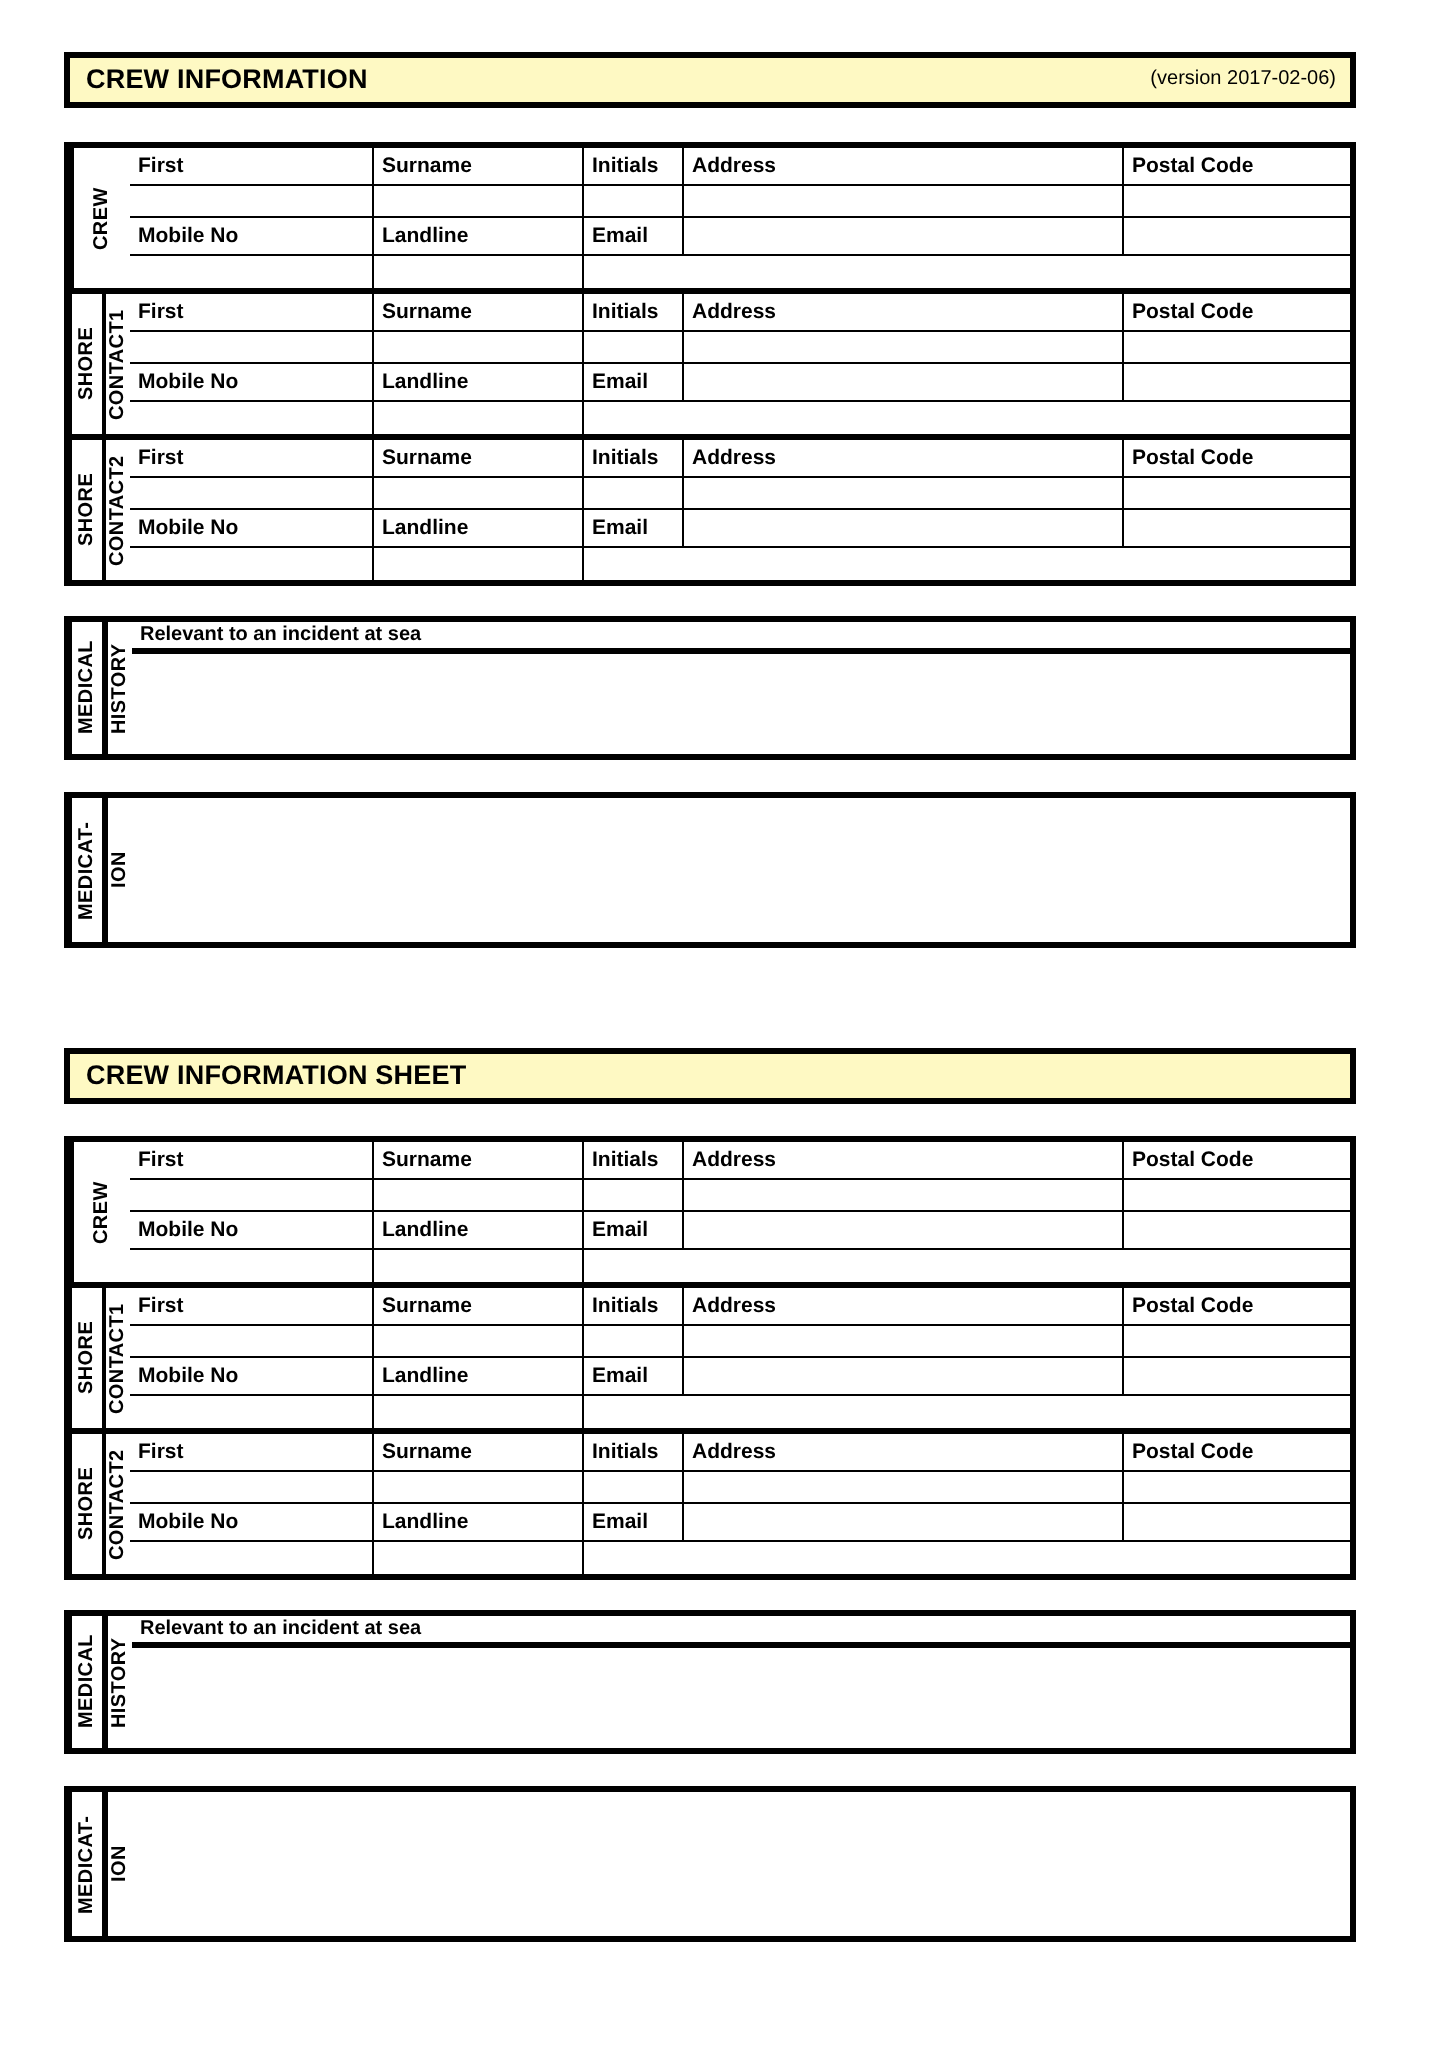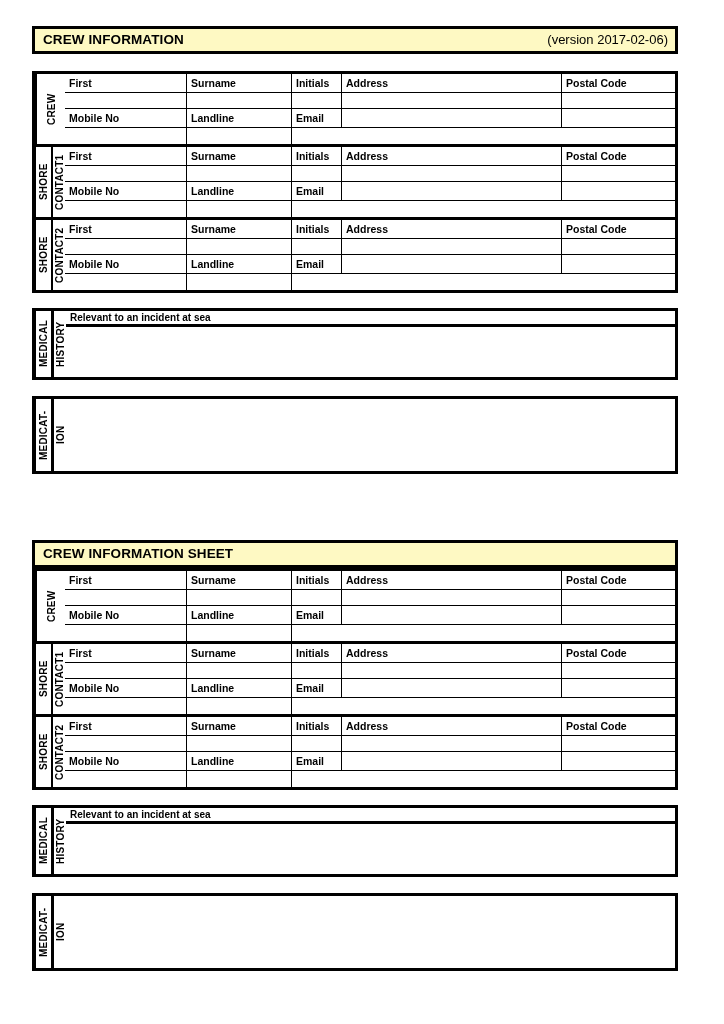--- a/index.html
+++ b/index.html
@@ -41,21 +41,21 @@
     padding: 0 7px 0 8px;
     background: #fef9c3;
   }
   .title-text {
     font-size: 13.5px;
     font-weight: bold;
     letter-spacing: 0.1px;
     line-height: 1;
   }
   .title-version {
-    font-size: 13px;
+    font-size: 10px;
     font-weight: normal;
     line-height: 1;
     padding-bottom: 1px;
   }
 
   
   .contact-table {
     border: 3px solid #000;
     box-sizing: border-box;
     background: #fff;
@@ -309,21 +309,21 @@
       <div class="med-vlabels">
         <div class="med-vlabel a">MEDICAT-</div>
         <div class="med-vlabel b">ION</div>
       </div>
       <div class="med-body">
         <div class="med-fill"></div>
       </div>
     </div>
   </div>
 
-  <div class="sheet" style="top:540px;">
+  <div class="sheet" style="top:524px;">
     <div class="title-bar">
       <span class="title-text">CREW INFORMATION SHEET</span>
       <span class="title-version"></span>
     </div>
   </div>
 
   <div class="sheet" style="top:568px;">
     <div class="contact-table">
 
       <div class="block">

